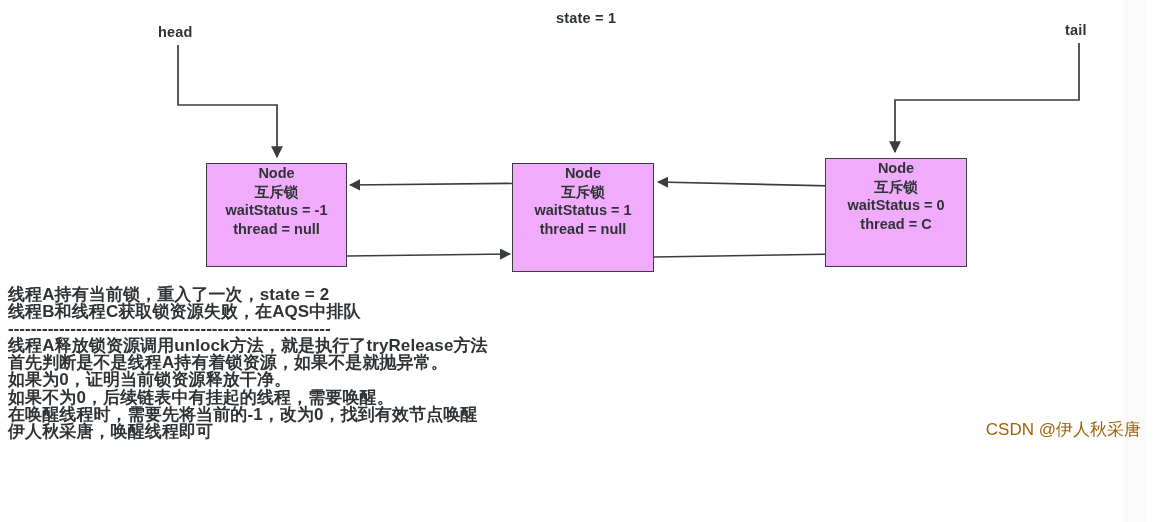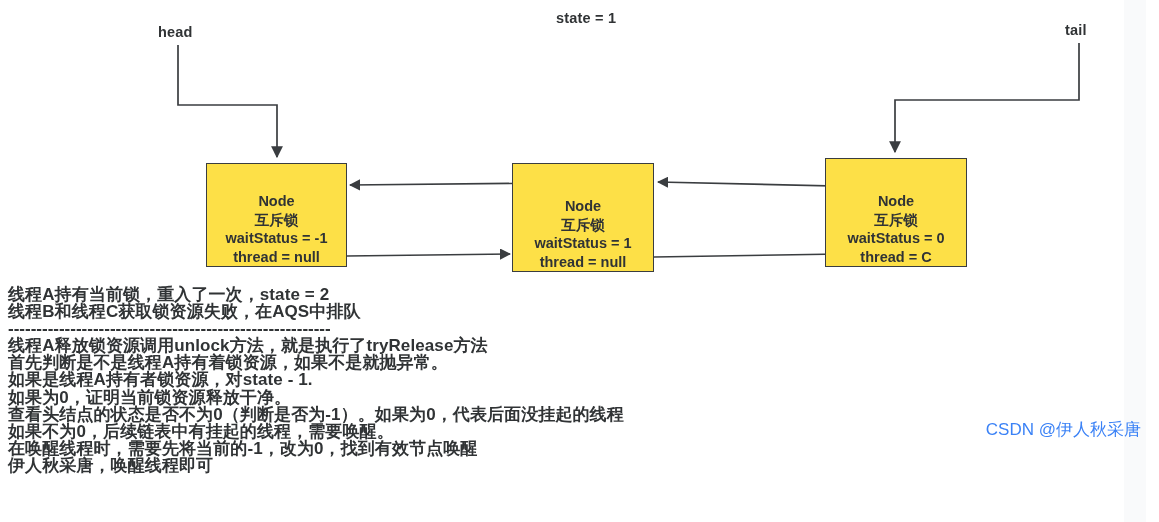--- a/index.html
+++ b/index.html
@@ -46,25 +46,25 @@
     letter-spacing: 0.2px;
   }
   #label-head { left: 158px; top: 24px; }
   #label-state { left: 556px; top: 10px; }
   #label-tail  { left: 1065px; top: 22px; }
 
   .node-box {
     position: absolute;
     box-sizing: border-box;
     border: 1.6px solid #3a3d40;
-    background: #fde047;
+    background: #f0abfc;
     display: flex;
     flex-direction: column;
     align-items: center;
-    justify-content: flex-end;
+    justify-content: flex-start;
     text-align: center;
     font-weight: bold;
     font-size: 14.5px;
     line-height: 18.5px;
     color: #303335;
   }
   #node-1 { left: 206px; top: 163px; width: 141px; height: 104px; }
   #node-2 { left: 512px; top: 163px; width: 142px; height: 109px; }
   #node-3 { left: 825px; top: 158px; width: 142px; height: 109px; }
   .node-line { display: block; white-space: nowrap; }
@@ -85,21 +85,21 @@
     white-space: nowrap;
     display: block;
     letter-spacing: 0px;
   }
 
   #watermark {
     position: absolute;
     right: 18px;
     bottom: 12px;
     font-size: 17px;
-    color: #3b82f6;
+    color: #a16207;
     white-space: nowrap;
     font-weight: normal;
   }
 </style>
 </head>
 <body>
 
 <div id="canvas">
 
   <div class="faint-band"></div>
@@ -160,23 +160,21 @@
     <span class="node-line">waitStatus = 0</span>
     <span class="node-line">thread = C</span>
   </div>
 
   <div id="notes">
     <span class="note-line">线程A持有当前锁，重入了一次，state = 2</span>
     <span class="note-line">线程B和线程C获取锁资源失败，在AQS中排队</span>
     <span class="divider-line">---------------------------------------------------------</span>
     <span class="note-line">线程A释放锁资源调用unlock方法，就是执行了tryRelease方法</span>
     <span class="note-line">首先判断是不是线程A持有着锁资源，如果不是就抛异常。</span>
-    <span class="note-line">如果是线程A持有者锁资源，对state - 1.</span>
     <span class="note-line">如果为0，证明当前锁资源释放干净。</span>
-    <span class="note-line">查看头结点的状态是否不为0（判断是否为-1）。如果为0，代表后面没挂起的线程</span>
     <span class="note-line">如果不为0，后续链表中有挂起的线程，需要唤醒。</span>
     <span class="note-line">在唤醒线程时，需要先将当前的-1，改为0，找到有效节点唤醒</span>
     <span class="note-line">伊人秋采唐，唤醒线程即可</span>
   </div>
 
   <div id="watermark">CSDN @伊人秋采唐</div>
 
 </div>
 
 </body></html>

